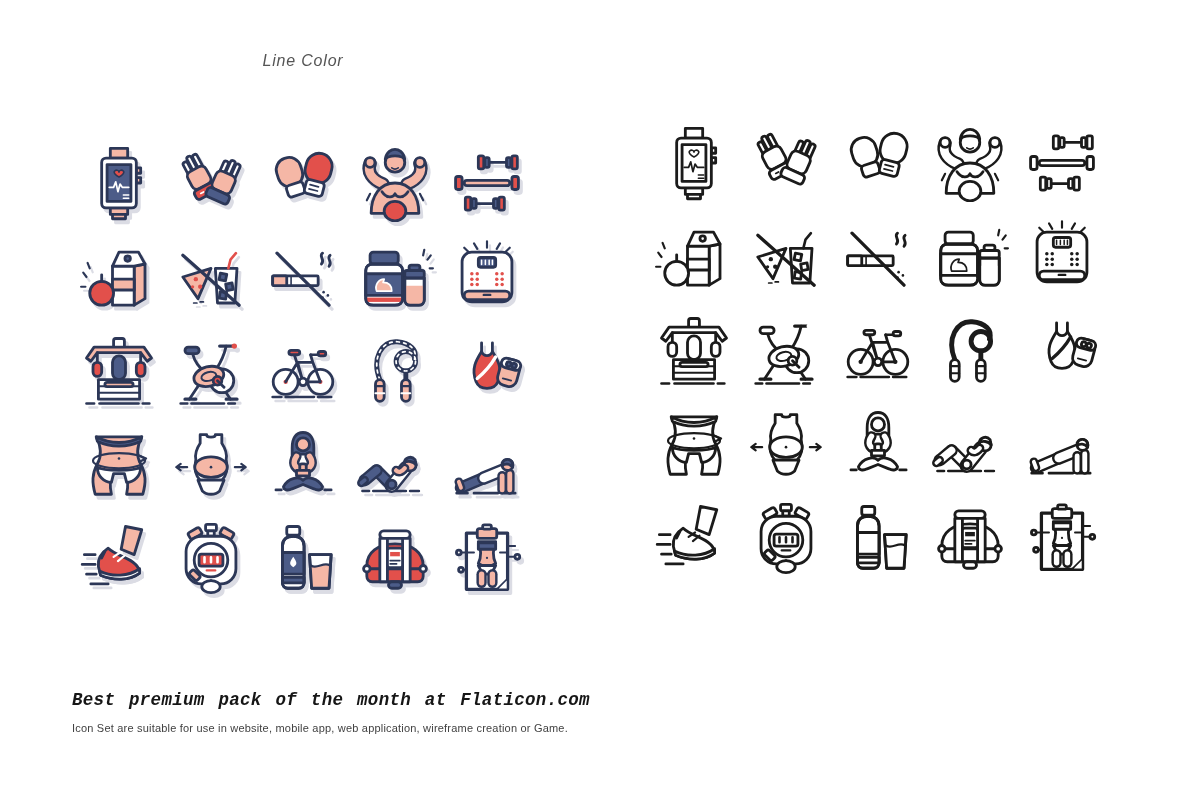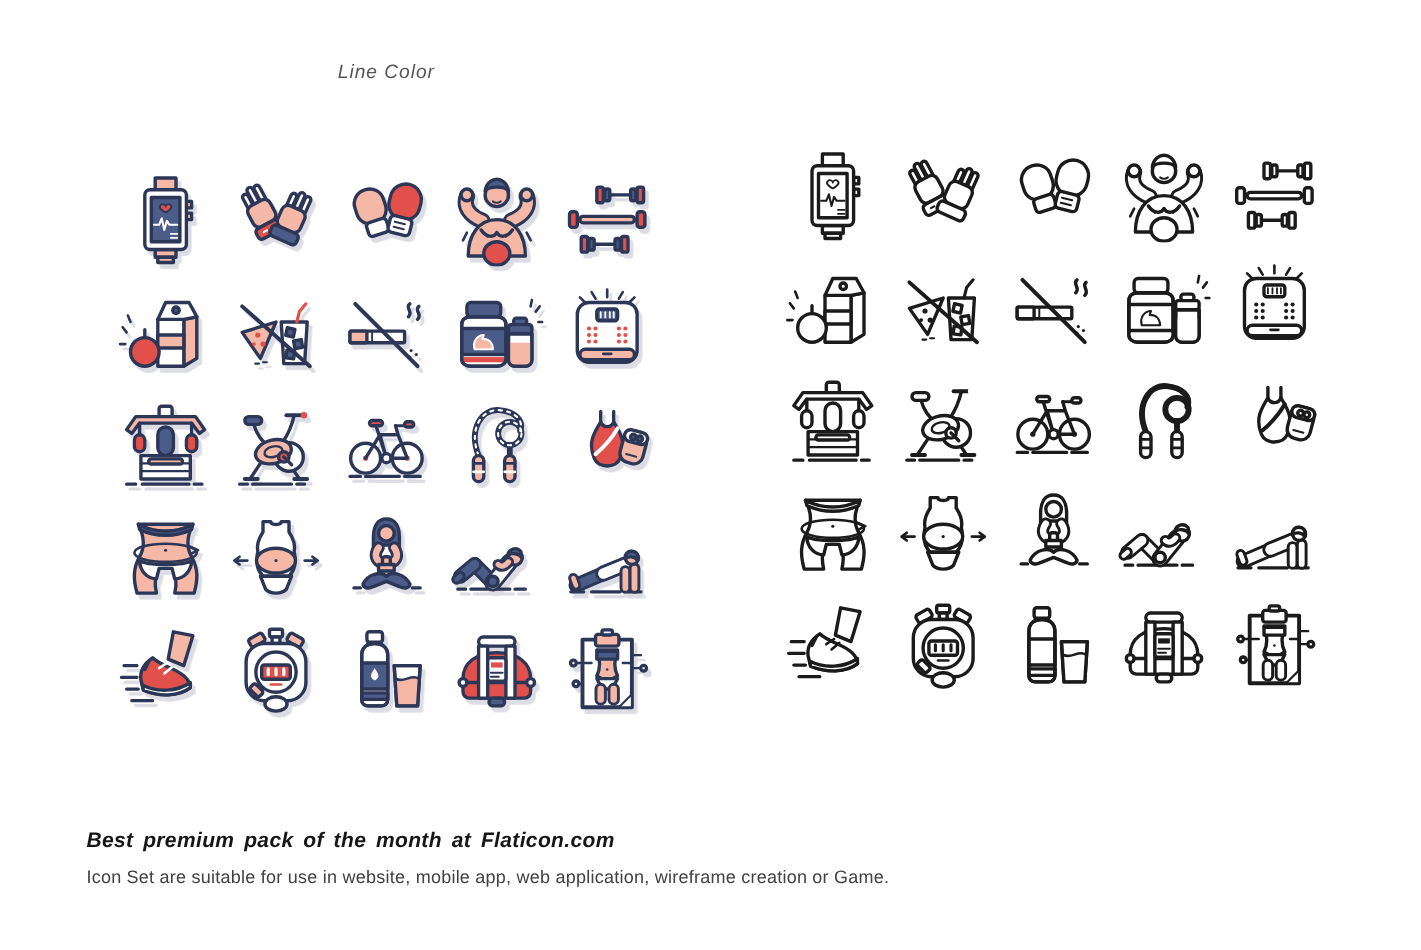--- a/index.html
+++ b/index.html
@@ -14,30 +14,30 @@
   }
   .grid{
     margin-top:64px;display:grid;
     grid-template-columns:repeat(5,92px);grid-auto-rows:94px;
   }
   .cell{display:flex;align-items:center;justify-content:center}
   .style-color .cell svg{filter:drop-shadow(3px 4px 0 rgba(190,192,205,.55))}
   .footer{position:absolute;left:72px;top:690px;width:1050px}
   .headline{
     margin:0;font-size:17.5px;font-weight:700;font-style:italic;
-    color:#161616;letter-spacing:.3px;word-spacing:3px;
+    color:#161616;letter-spacing:.3px;word-spacing:3px;font-family:Liberation Mono, monospace;
   }
-  .subline{margin:12px 0 0 0;font-size:15px;color:#414141;letter-spacing:.2px}
+  .subline{margin:12px 0 0 0;font-size:11px;color:#414141;letter-spacing:.2px}
 </style>
 </head>
 <body>
 
 <div class="page">
 
-  <section class="panel style-color" style="left:92px">
+  <section class="panel style-color" style="left:73px">
     <h2 class="panel-title">Line Color</h2>
     <div class="grid">
         <div class="cell">
           <svg viewBox="0 0 72 72" width="78" height="78">
             <g fill="none" stroke="#2c3757" stroke-width="2.6" stroke-linecap="round" stroke-linejoin="round">
  <rect x="28" y="4" width="16" height="9" fill="#f5b7a6"></rect>
  <rect x="28" y="59" width="16" height="6" fill="#f5b7a6"></rect>
  <rect x="30" y="65" width="12" height="4" fill="#f5b7a6"></rect>
  <rect x="52" y="22" width="4" height="5" fill="#f5b7a6"></rect>
  <rect x="52" y="31" width="4" height="5" fill="#f5b7a6"></rect>

